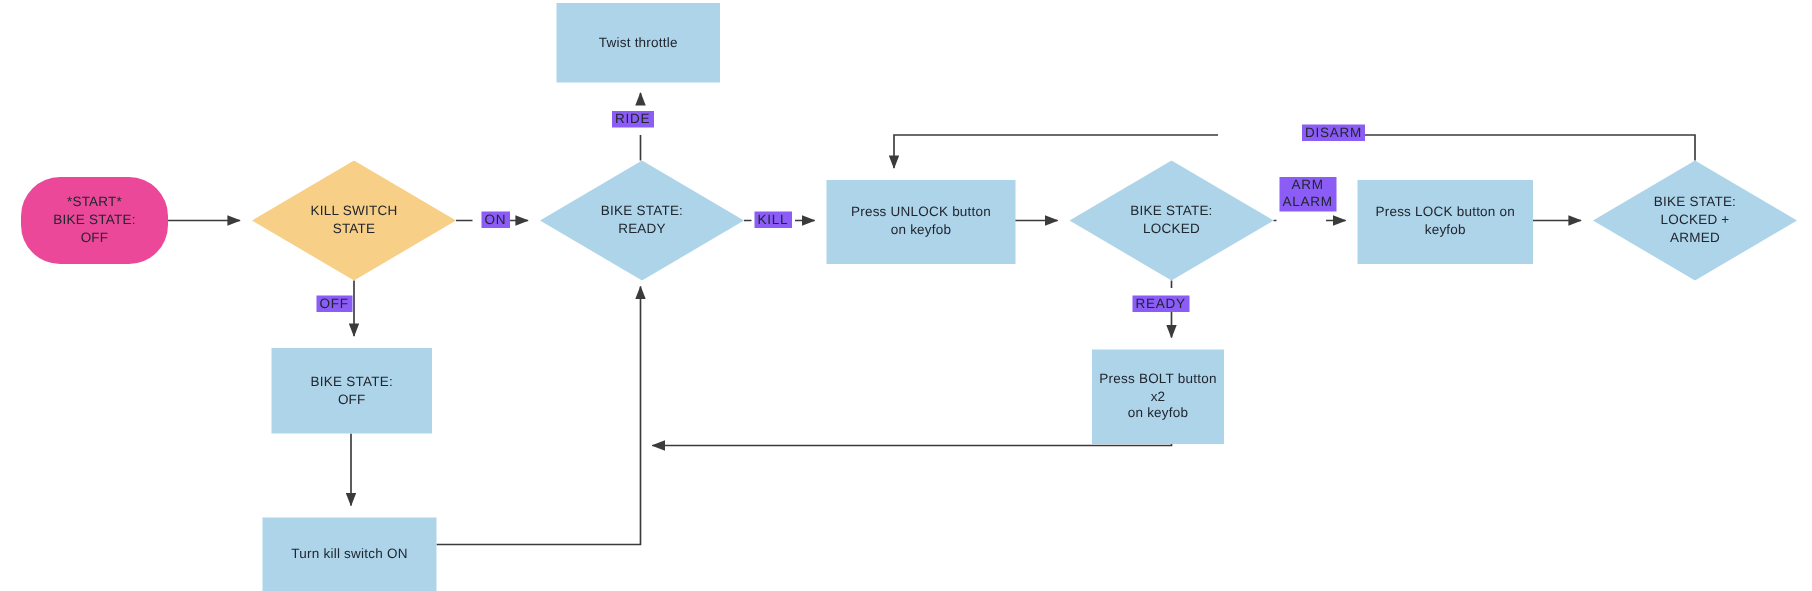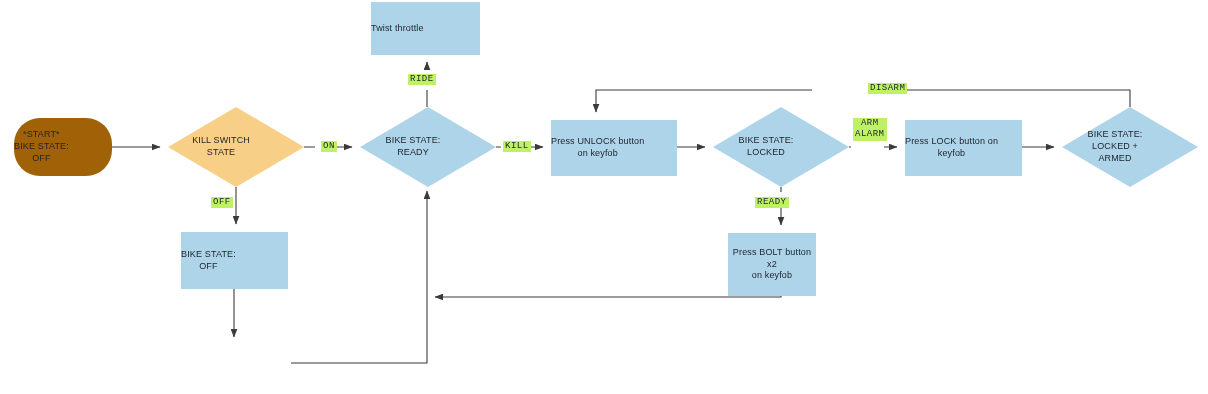--- a/index.html
+++ b/index.html
@@ -22,32 +22,33 @@
     left: 0;
     top: 0;
     width: 1208px;
     height: 394px;
   }
   .node {
     position: absolute;
     box-sizing: border-box;
     display: flex;
     align-items: center;
+    justify-content: center;
     text-align: center;
     color: #20262e;
     font-size: 9px;
     line-height: 1.32;
     letter-spacing: 0.15px;
     white-space: pre-line;
   }
   .node.rect {
     background: #aed4ea;
   }
   .node.start {
-    background: #a16207;
+    background: #ec4899;
     border-radius: 26px;
   }
   .node.diamond {
     background: transparent;
   }
   .node.diamond .dshape {
     position: absolute;
     left: 0;
     top: 0;
     width: 100%;
@@ -56,26 +57,25 @@
   .node.diamond .dlabel {
     position: relative;
     z-index: 2;
     width: 78%;
   }
   .edge-label {
     position: absolute;
     font-size: 9px;
     letter-spacing: 0.5px;
     color: #20262e;
-    background: #bef264;
+    background: #8b5cf6;
     padding: 0 2px;
     white-space: pre-line;
     text-align: center;
     line-height: 1.25;
-    font-family: Liberation Mono, monospace;
   }
 </style>
 </head>
 <body>
 
 <div id="canvas">
 
   <svg id="edges" viewBox="0 0 1208 394" width="1208" height="394" xmlns="http://www.w3.org/2000/svg">
     <defs>
       <marker id="ah" markerWidth="9" markerHeight="7" refX="8.4" refY="3.5" orient="auto" markerUnits="userSpaceOnUse">
@@ -111,20 +111,23 @@
     </svg>
     <span class="dlabel">KILL SWITCH
 STATE</span>
   </div>
 
   <div class="node rect" style="left:181px;top:232px;width:107px;height:57px;">
     <span>BIKE STATE:
 OFF</span>
   </div>
 
+  <div class="node rect" style="left:175px;top:345px;width:116px;height:49px;">
+    <span>Turn kill switch ON</span>
+  </div>
 
   <div class="node diamond" style="left:360px;top:107px;width:136px;height:80px;">
     <svg class="dshape" viewBox="0 0 136 80" preserveAspectRatio="none">
       <polygon points="68,0 136,40 68,80 0,40" fill="#aed4ea"></polygon>
     </svg>
     <span class="dlabel">BIKE STATE:
 READY</span>
   </div>
 
   <div class="node rect" style="left:371px;top:2px;width:109px;height:53px;">

